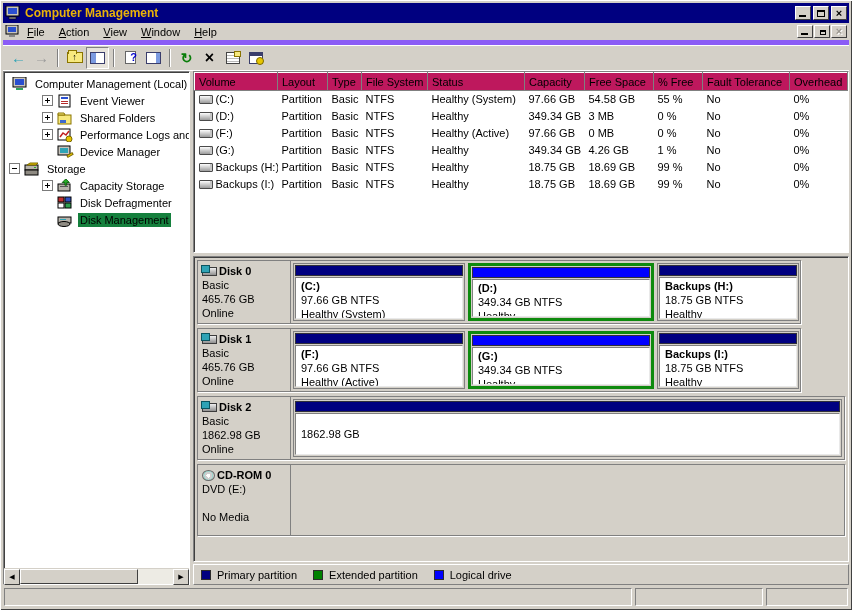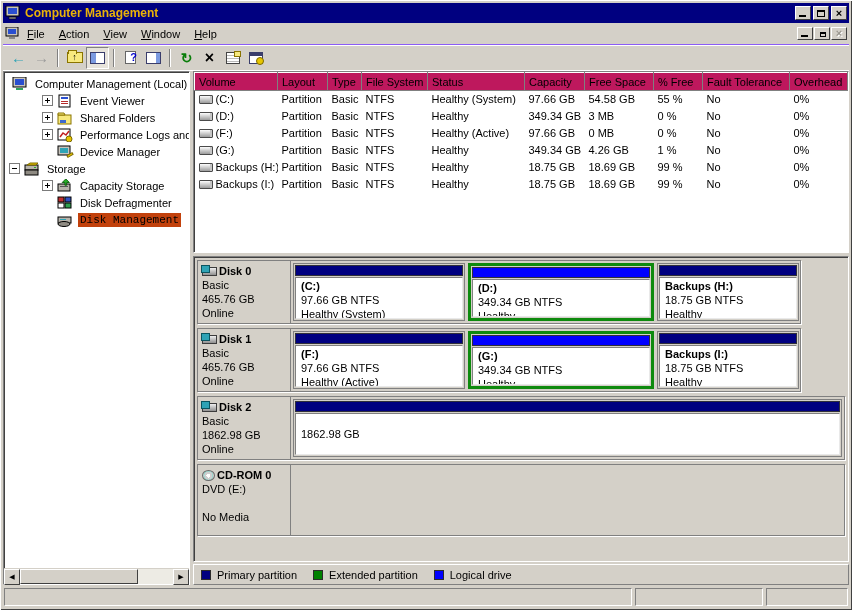--- a/index.html
+++ b/index.html
@@ -17,21 +17,21 @@
             display:flex; align-items:center; justify-content:center; position:relative; }
   .g-min { position:absolute; left:3px; bottom:2px; width:7px; height:2px; background:#000; }
   .g-max { width:8px; height:7px; border:1px solid #000; border-top-width:2px; }
   .g-close { font-size:11px; font-weight:bold; line-height:1; }
   .g-restore { width:6px; height:5px; border:1px solid #000; border-top-width:2px; position:relative; margin-left:2px; margin-top:2px; background:#D4D0C8;}
   .g-restore::before { content:""; position:absolute; left:2px; top:-5px; width:6px; height:5px;
                        border:1px solid #000; border-top-width:2px; background:#D4D0C8; z-index:-1;}
 
   
   .menubar { height:22px; display:flex; align-items:center; padding:0 2px; flex:none;
-             border-bottom:1px solid #8b5cf6; box-shadow:0 1px 0 #fff; }
+             border-bottom:5px solid #8b5cf6; box-shadow:0 1px 0 #fff; }
   .menu-item { padding:3px 7px; cursor:default; }
   .menu-item .accel { text-decoration:underline; }
   .menubar .spacer { flex:1; }
   .mb-btn { width:16px; height:13px; background:#D4D0C8; margin-left:1px; flex:none;
             border:1px solid; border-color:#fff #404040 #404040 #fff;
             display:flex; align-items:center; justify-content:center; position:relative; }
   .disabled-x { color:#9a968e; text-shadow:1px 1px 0 #fff; }
 
   
   .toolbar { height:26px; display:flex; align-items:center; padding:1px 4px; flex:none;
@@ -65,21 +65,21 @@
                 border:1px solid; border-color:#808080 #fff #fff #808080;
                 box-shadow: inset 1px 1px 0 #404040; }
   .tree { flex:1; overflow:hidden; padding-top:3px; }
   .tree-row { height:17px; display:flex; align-items:center; white-space:nowrap; }
   .ind { flex:none; display:inline-block; }
   .exp { width:11px; height:11px; flex:none; border:1px solid #7b7b7b; background:#fff; position:relative; margin-right:4px; }
   .exp::before { content:""; position:absolute; left:2px; right:2px; top:4px; height:1px; background:#000; }
   .exp.plus::after { content:""; position:absolute; top:2px; bottom:2px; left:4px; width:1px; background:#000; }
   .ticon { width:17px; height:14px; flex:none; margin-right:4px; }
   .tlabel { padding:1px 2px; }
-  .tree-row.selected .tlabel { background:#c2410c;font-family:Liberation Mono, monospace; }
+  .tree-row.selected .tlabel { background:#15803d; }
   .hscroll { height:16px; flex:none; display:flex; background:#EDEBE4; border-top:1px solid #D4D0C8; }
   .sbtn { width:16px; height:16px; flex:none; background:#D4D0C8; border:1px solid; border-color:#fff #404040 #404040 #fff;
           display:flex; align-items:center; justify-content:center; font-size:7px; color:#000; }
   .sthumb { width:118px; flex:none; background:#D4D0C8; border:1px solid; border-color:#fff #404040 #404040 #fff; }
   .strack { flex:1; }
 
   .splitter { width:3px; flex:none; }
 
   
   .right-panel { flex:1; display:flex; flex-direction:column; min-width:0; }

